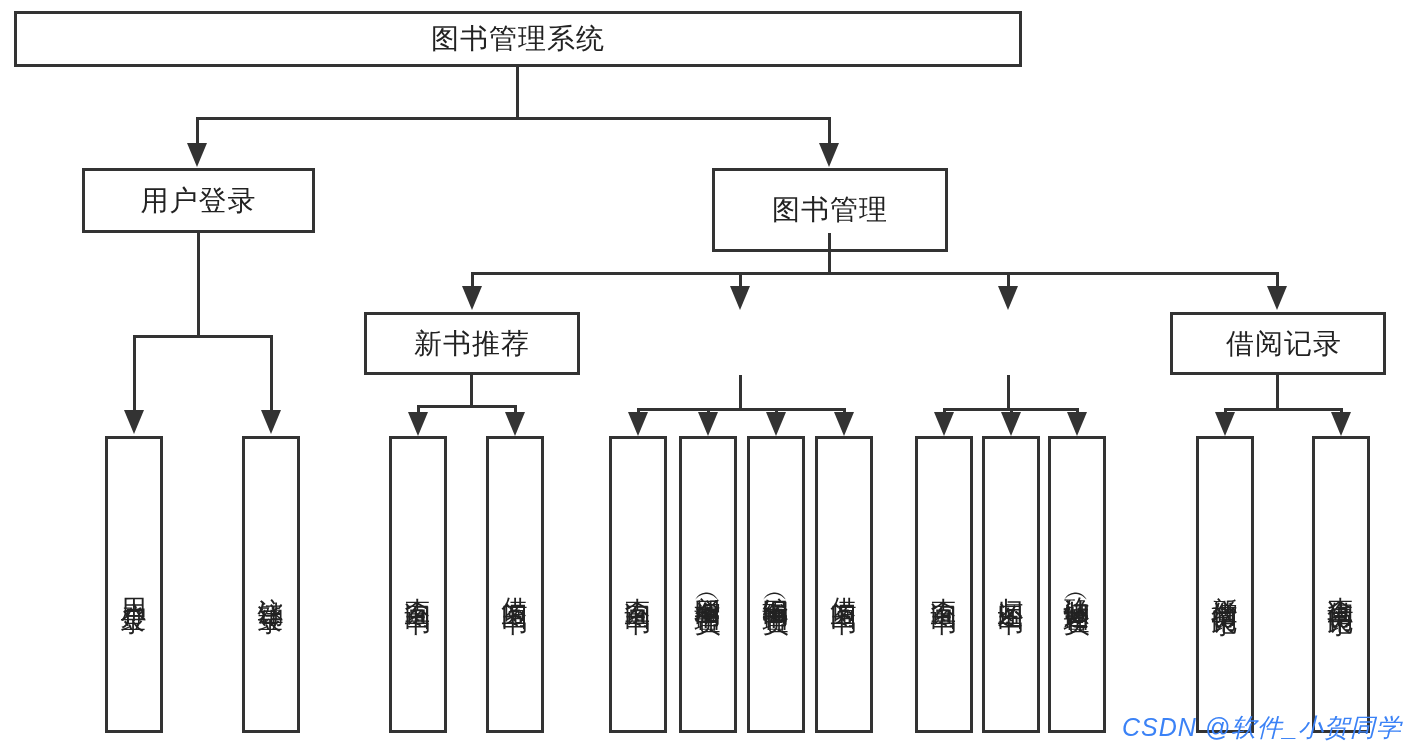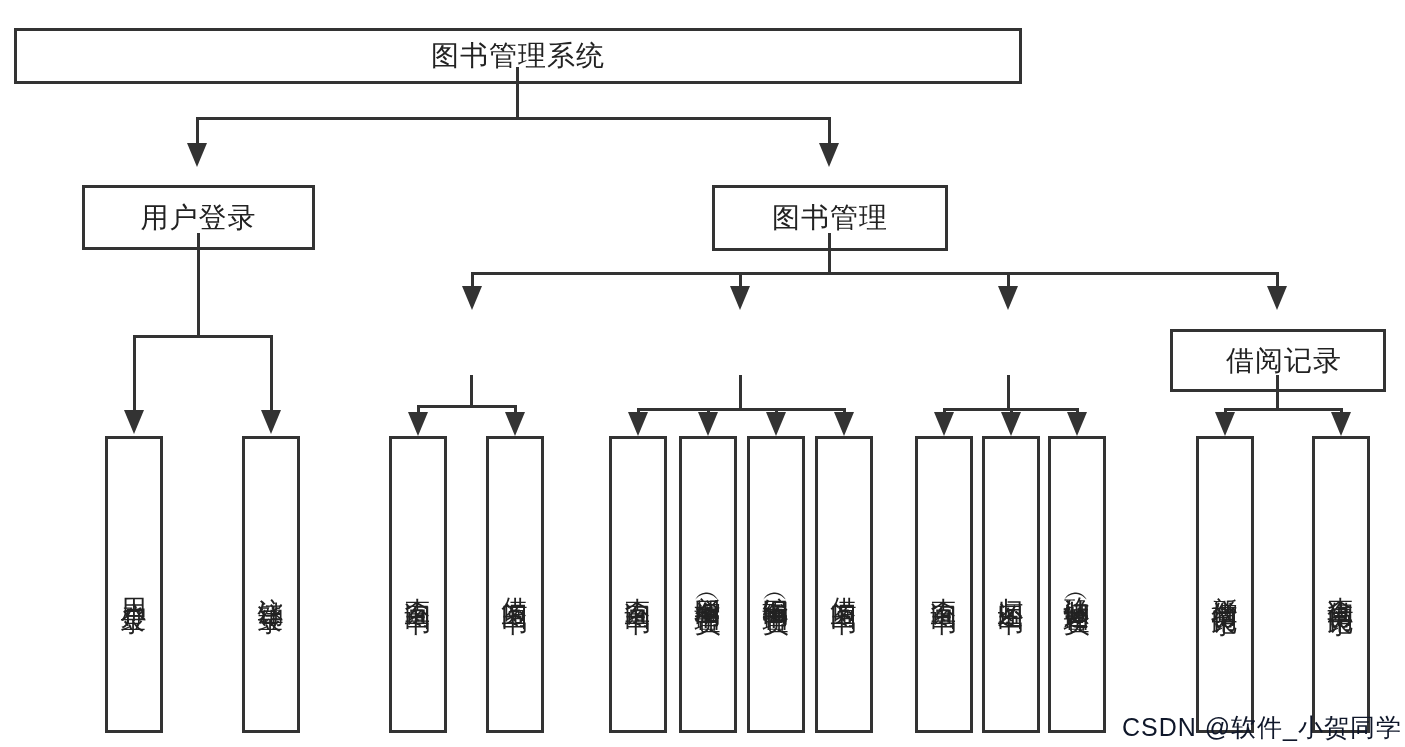--- a/index.html
+++ b/index.html
@@ -4,63 +4,64 @@
 <style>
   html,body{margin:0;padding:0;background:#fff;}
   .canvas{
     position:relative;width:1405px;height:747px;background:#ffffff;
     font-family:"Liberation Sans",sans-serif;color:#222222;overflow:hidden;
   }
   .box{
     position:absolute;box-sizing:border-box;border:3px solid #333333;background:#ffffff;
     display:flex;align-items:center;justify-content:center;
   }
-  .hlabel{font-size:28px;letter-spacing:1px;white-space:nowrap;margin-top:17px;}
+  .hlabel{font-size:28px;letter-spacing:1px;white-space:nowrap;}
   .vtext{
     writing-mode:vertical-rl;text-orientation:mixed;
     font-size:26px;letter-spacing:4px;line-height:1;white-space:nowrap;
   }
   .vl{position:absolute;width:3px;background:#333333;}
   .hl{position:absolute;height:3px;background:#333333;}
   .ar{position:absolute;width:0;height:0;
       border-left:10px solid transparent;border-right:10px solid transparent;
       border-top:24px solid #333333;}
   .watermark{
-    position:absolute;right:3px;bottom:3px;font-size:25px;color:#0f172a;
-    letter-spacing:1px;white-space:nowrap;
+    position:absolute;right:3px;bottom:3px;font-size:25px;color:#3b82f6;
+    letter-spacing:1px;white-space:nowrap;font-style:italic;
   }
 </style>
 </head>
 <body>
 
 <div class="canvas">
 
   <div class="box hlabel" style="left:14px;top:11px;width:1008px;height:56px;">图书管理系统</div>
 
   <div class="vl" style="left:516px;top:67px;height:50px;"></div>
   <div class="hl" style="left:196px;top:117px;width:635px;"></div>
   <div class="vl" style="left:196px;top:117px;height:30px;"></div>
   <div class="vl" style="left:828px;top:117px;height:30px;"></div>
   <div class="ar" style="left:187px;top:143px;"></div>
   <div class="ar" style="left:819px;top:143px;"></div>
 
   <div class="box hlabel" style="left:82px;top:168px;width:233px;height:65px;">用户登录</div>
-  <div class="box hlabel" style="left:712px;top:168px;width:236px;height:66px;">图书管理</div>
+  <div class="box hlabel" style="left:712px;top:168px;width:236px;height:84px;">图书管理</div>
 
   <div class="vl" style="left:828px;top:233px;height:39px;"></div>
   <div class="hl" style="left:471px;top:272px;width:808px;"></div>
   <div class="vl" style="left:471px;top:272px;height:18px;"></div>
   <div class="vl" style="left:739px;top:272px;height:18px;"></div>
   <div class="vl" style="left:1007px;top:272px;height:18px;"></div>
   <div class="vl" style="left:1276px;top:272px;height:18px;"></div>
   <div class="ar" style="left:462px;top:286px;"></div>
   <div class="ar" style="left:730px;top:286px;"></div>
   <div class="ar" style="left:998px;top:286px;"></div>
   <div class="ar" style="left:1267px;top:286px;"></div>
 
+  <div class="box hlabel" style="left:364px;top:312px;width:216px;height:63px;">新书推荐</div>
   <div class="box hlabel" style="left:1170px;top:312px;width:216px;height:63px;padding-left:12px;">借阅记录</div>
 
   <div class="vl" style="left:197px;top:233px;height:102px;"></div>
   <div class="hl" style="left:133px;top:335px;width:140px;"></div>
   <div class="vl" style="left:133px;top:335px;height:79px;"></div>
   <div class="vl" style="left:270px;top:335px;height:79px;"></div>
   <div class="ar" style="left:124px;top:410px;"></div>
   <div class="ar" style="left:261px;top:410px;"></div>
 
   <div class="vl" style="left:470px;top:375px;height:30px;"></div>

